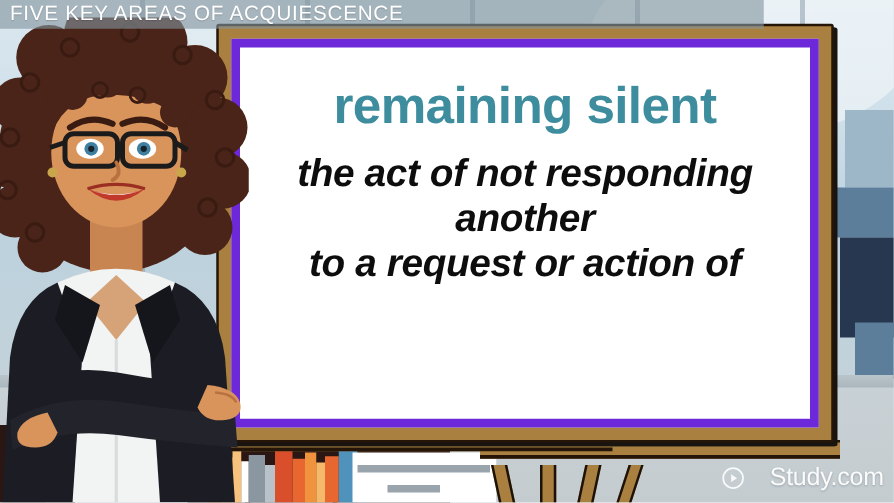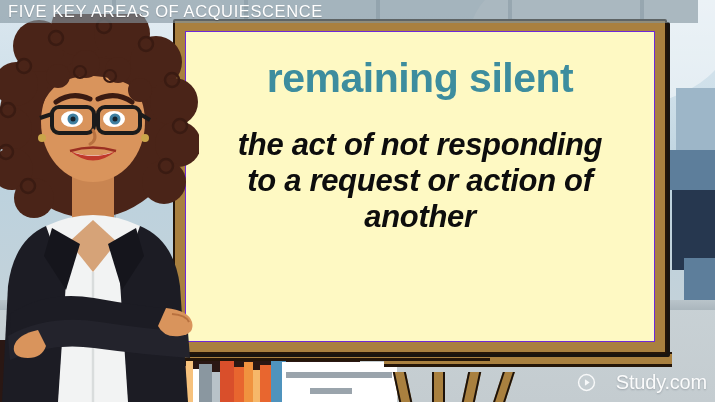--- a/index.html
+++ b/index.html
@@ -69,52 +69,52 @@
   }
   .board-frame {
     position:absolute; left:173px; top:19px; width:494px; height:335px;
     background:#a9803f;
     border:2px solid #241508;
     border-radius:2px;
     box-shadow:2px 3px 0 rgba(26,20,16,.9);
   }
   .board-inner {
     position:absolute; left:10px; top:10px; right:10px; bottom:10px;
-    background:#fef9c3;
-    border:1px solid #6d28d9;
+    background:#ffffff;
+    border:7px solid #6d28d9;
   }
   .board-content {
     position:absolute; inset:0;
     display:flex; flex-direction:column;
     align-items:center;
     padding-top:26px;
   }
   .board-title {
     font-size:41px;
     font-weight:700;
     color:#3d8d9e;
     letter-spacing:-.5px;
     line-height:1;
     white-space:nowrap;
   }
   .board-body {
-    margin-top:28px;
+    margin-top:16px;
     font-size:31px;
     font-weight:700;
     font-style:italic;
     color:#0d0d0d;
     line-height:1.16;
     text-align:center;
     letter-spacing:-.3px;
     max-width:420px;
   }
 
   
   .title-bar {
-    position:absolute; left:0; top:0; width:698px; height:23px;
+    position:absolute; left:0; top:0; width:611px; height:23px;
     background:rgba(130,148,158,.62);
     display:flex; align-items:center;
     z-index:30;
   }
   .title-text {
     color:#ffffff;
     font-size:16.5px;
     letter-spacing:.6px;
     padding-left:8px;
     white-space:nowrap;
@@ -196,22 +196,22 @@
   <div class="easel-tray" style="left:384px;top:352px;width:288px;height:15px;"></div>
   <div class="easel-tray" style="left:160px;top:350px;width:330px;height:11px;"></div>
 
   <div class="board-shadow"></div>
   <div class="board-frame">
     <div class="board-inner">
       <div class="board-content">
         <div class="board-title">remaining silent</div>
         <div class="board-body">
           <div>the act of not responding</div>
+          <div>another</div>
           <div>to a request or action of</div>
-          <div>another</div>
         </div>
       </div>
     </div>
   </div>
 
   <svg class="teacher" viewBox="0 0 205 388">
 
     <g>
       <ellipse cx="97" cy="108" rx="92" ry="96" fill="#4a2418"></ellipse>
       <circle cx="22" cy="70" r="22" fill="#4a2418"></circle>

